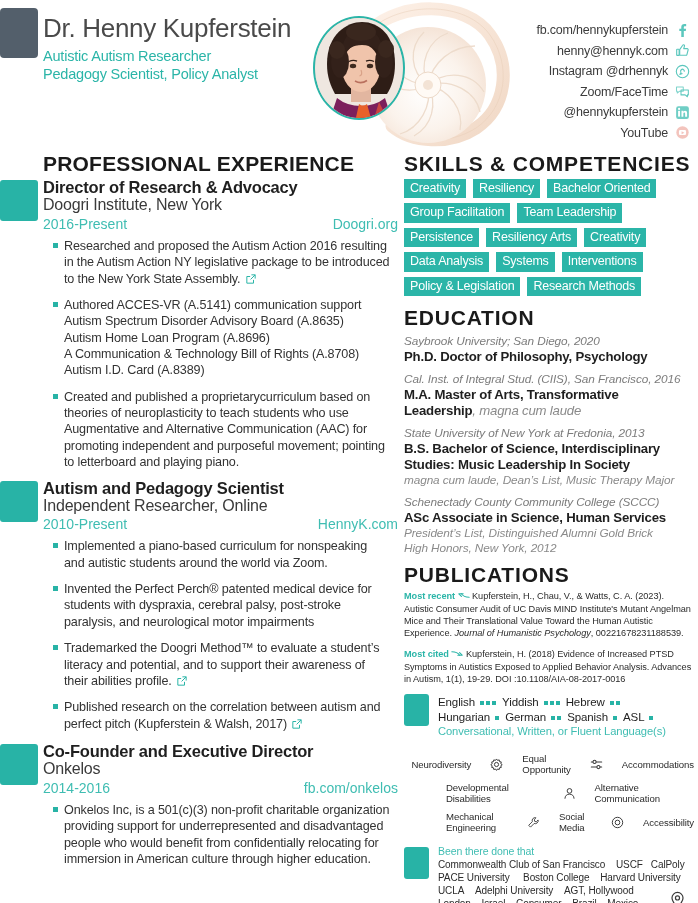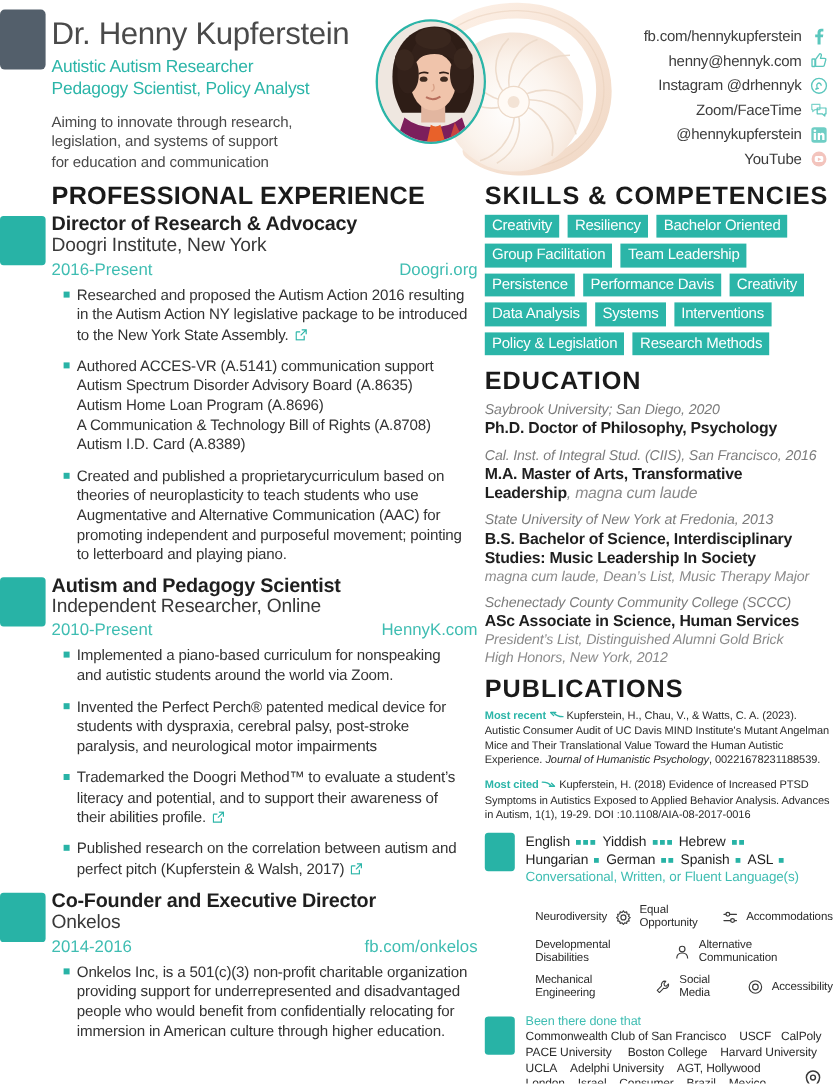--- a/index.html
+++ b/index.html
@@ -125,21 +125,21 @@
     background:#28B3A6; border-radius:3px;
   }
   .lang-line { font-size:11.5px; color:#1f1f1f; letter-spacing:-0.1px; line-height:1.22; white-space:nowrap; }
   .lang-item { margin-right: 3px; }
   .dots { display:inline-block; margin-right:6px; vertical-align:1px; }
   .dot { display:inline-block; width:4px; height:4px; background:#28B3A6; margin-left:2px; }
   .lang-caption { font-size:11.2px; color:#3FBDB2; letter-spacing:-0.1px; margin-top:1px; }
 
   
   .kw-wrap { padding: 0 4px; margin-top: 16px; }
-  .kw-row { display:flex; align-items:center; justify-content:flex-end; gap:7px; margin-bottom:7px; font-size:9.6px; color:#2b2b2b; letter-spacing:-0.1px;margin-left:44px; }
+  .kw-row { display:flex; align-items:center; justify-content:flex-end; gap:19px; margin-bottom:7px; font-size:9.6px; color:#2b2b2b; letter-spacing:-0.1px;margin-left:44px; }
   .kw-ico { width:13px; height:13px; flex:0 0 13px; }
 
   
   .bt-block { position:relative; padding-left:40px; margin-top:12px; }
   .bt-block .bar { position:absolute; left:6px; top:2px; width:25px; height:32px; background:#28B3A6; border-radius:3px; }
   .bt-title { font-size:10.5px; color:#3FBDB2; letter-spacing:-0.1px; margin-bottom:1px; }
   .bt-line { font-size:10px; color:#2b2b2b; letter-spacing:-0.1px; line-height:1.30; }
   .bt-line span { display:inline-block; }
   .pin-ico { position:absolute; right:12px; bottom:2px; width:17px; height:17px; }
 </style>
@@ -150,25 +150,20 @@
 
   <div id="header">
 
     <div class="hdr-dark-block"></div>
 
     <div class="hdr-left">
       <div class="hdr-name">Dr. Henny Kupferstein</div>
       <div class="hdr-tagline">
         <div>Autistic Autism Researcher</div>
         <div>Pedagogy Scientist, Policy Analyst</div>
-      </div>
-      <div class="hdr-summary">
-        <div>Aiming to innovate through research,</div>
-        <div>legislation, and systems of support</div>
-        <div>for education and communication</div>
       </div>
     </div>
 
     <div class="shell-wrap">
       <svg class="shell-svg" width="240" height="152" viewBox="0 0 240 152">
         <defs>
           <radialGradient id="shg" cx="48%" cy="55%" r="62%">
             <stop offset="0%" stop-color="#ffffff"></stop>
             <stop offset="55%" stop-color="#fbf3ec"></stop>
             <stop offset="100%" stop-color="#f3dfd0"></stop>
@@ -363,21 +358,21 @@
       </div>
 
       <div class="skills-wrap">
         <div class="chips">
           <span class="chip">Creativity</span>
           <span class="chip">Resiliency</span>
           <span class="chip">Bachelor Oriented</span>
           <span class="chip">Group Facilitation</span>
           <span class="chip">Team Leadership</span>
           <span class="chip">Persistence</span>
-          <span class="chip">Performance Davis</span>
+          <span class="chip">Resiliency Arts</span>
           <span class="chip">Creativity</span>
           <span class="chip">Data Analysis</span>
           <span class="chip">Systems</span>
           <span class="chip">Interventions</span>
           <span class="chip">Policy &amp; Legislation</span>
           <span class="chip">Research Methods</span>
         </div>
       </div>
 
       <div style="padding:0 6px; margin-top:10px;">

